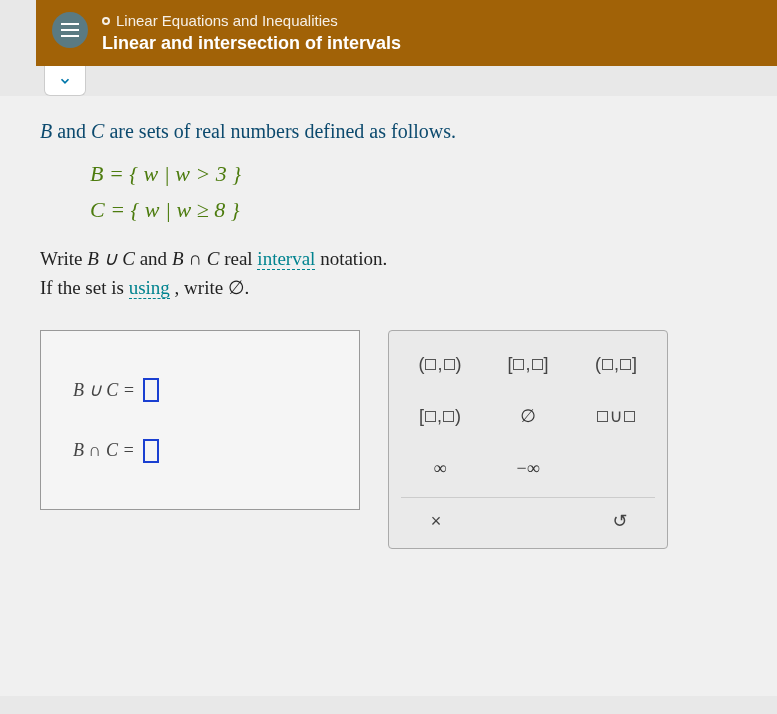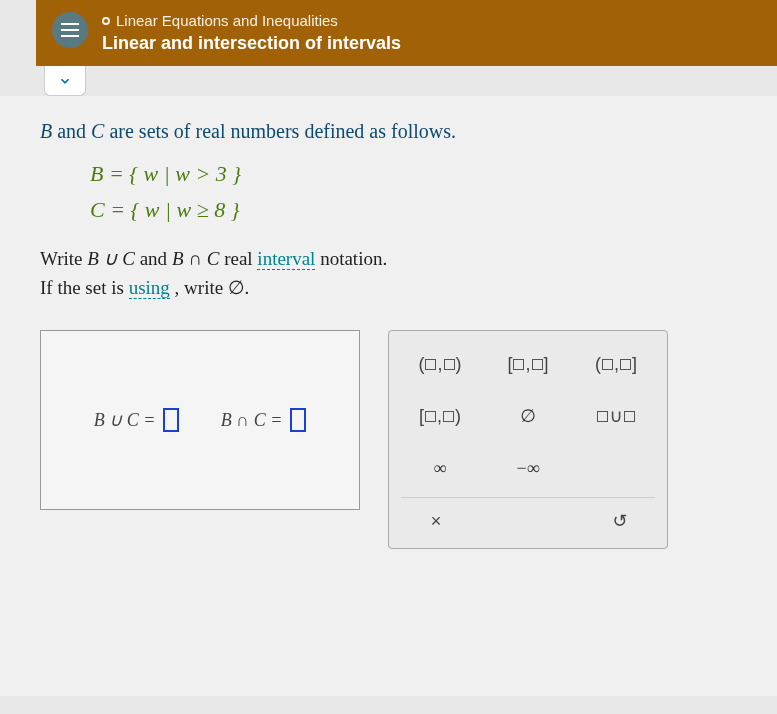--- a/index.html
+++ b/index.html
@@ -115,21 +115,21 @@
       gap: 28px;
       align-items: flex-start;
     }
     .answer-box {
       border: 1px solid #999;
       background: #f5f5f5;
       padding: 28px 32px;
       width: 320px;
       height: 180px;
       display: flex;
-      flex-direction: row;
+      flex-direction: column;
       justify-content: space-around;
     }
     .answer-row {
       font-size: 18px;
       font-family: Georgia, serif;
       font-style: italic;
       color: #444;
       display: flex;
       align-items: center;
       gap: 8px;

